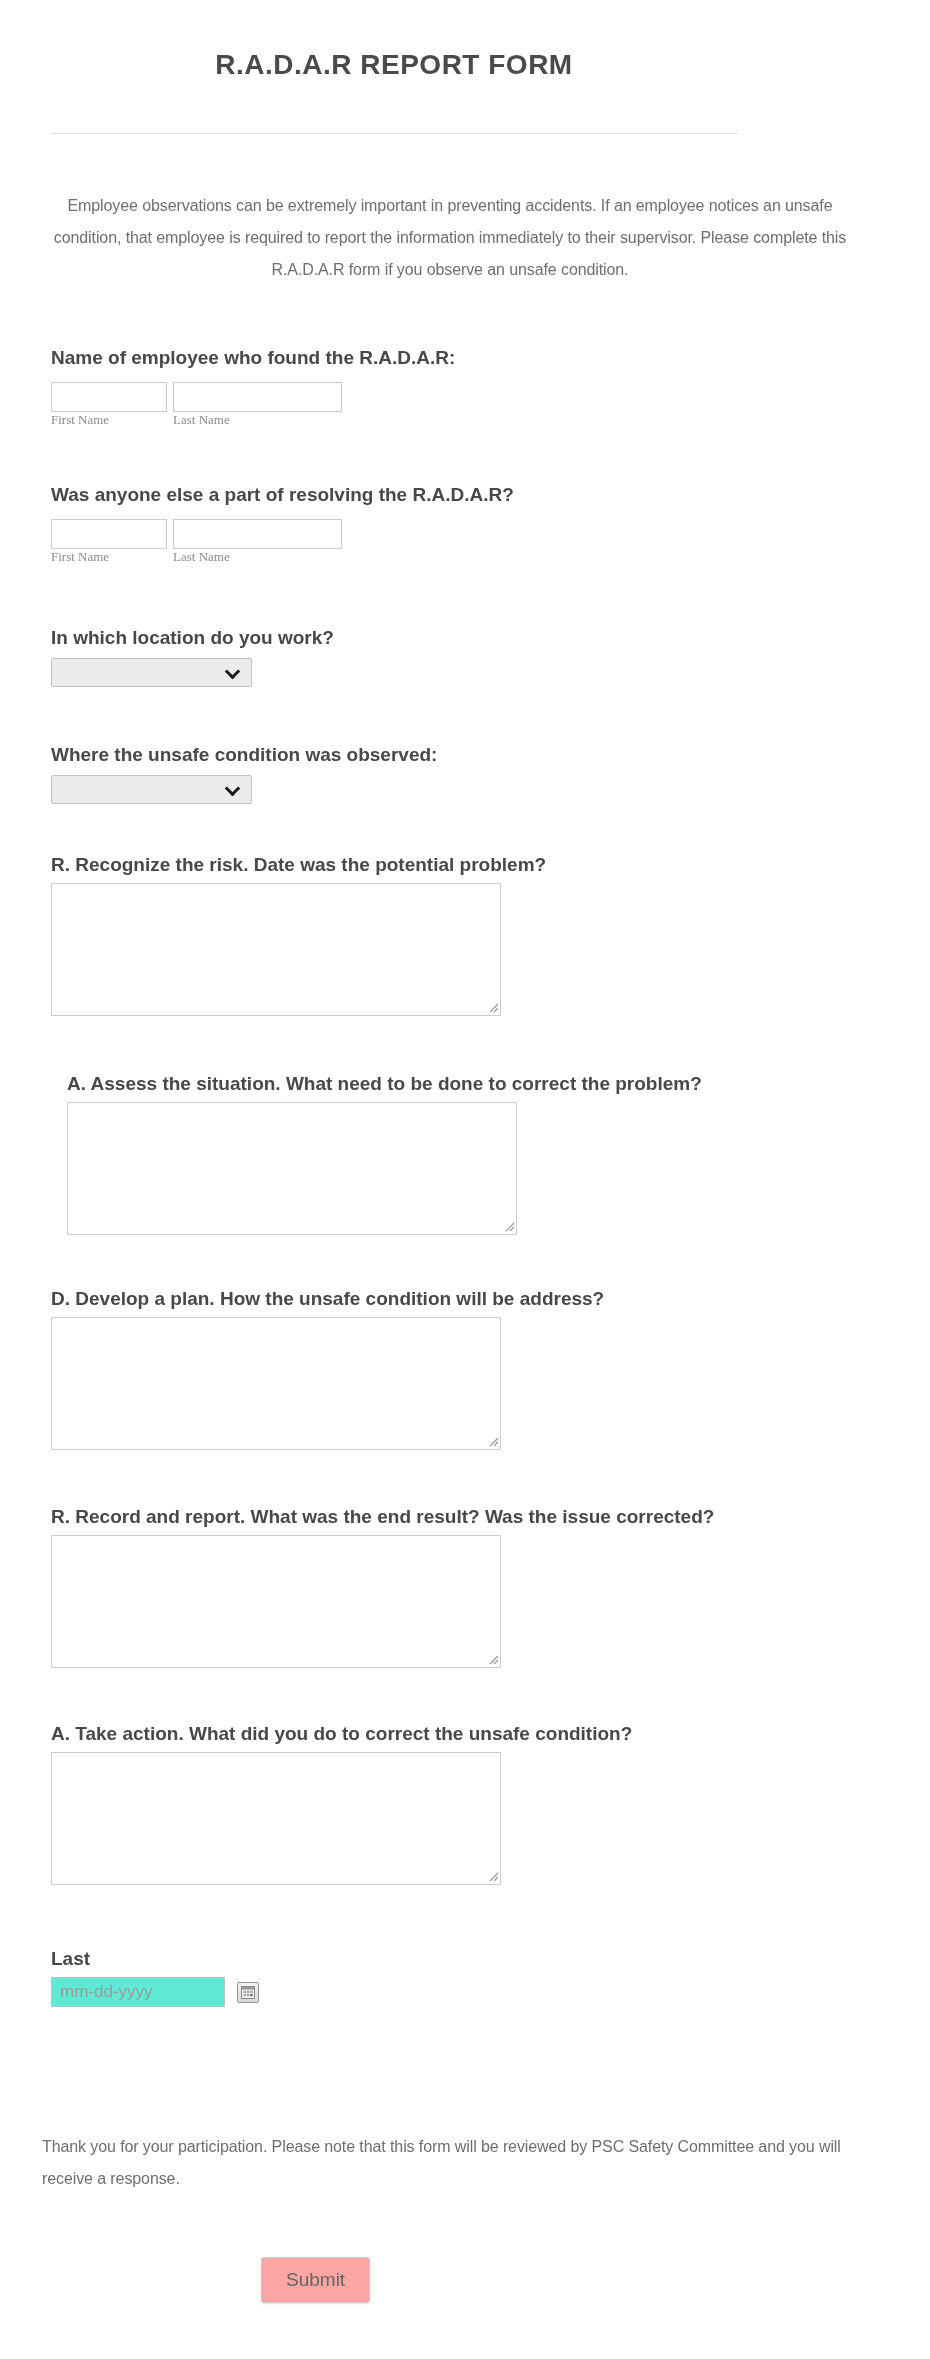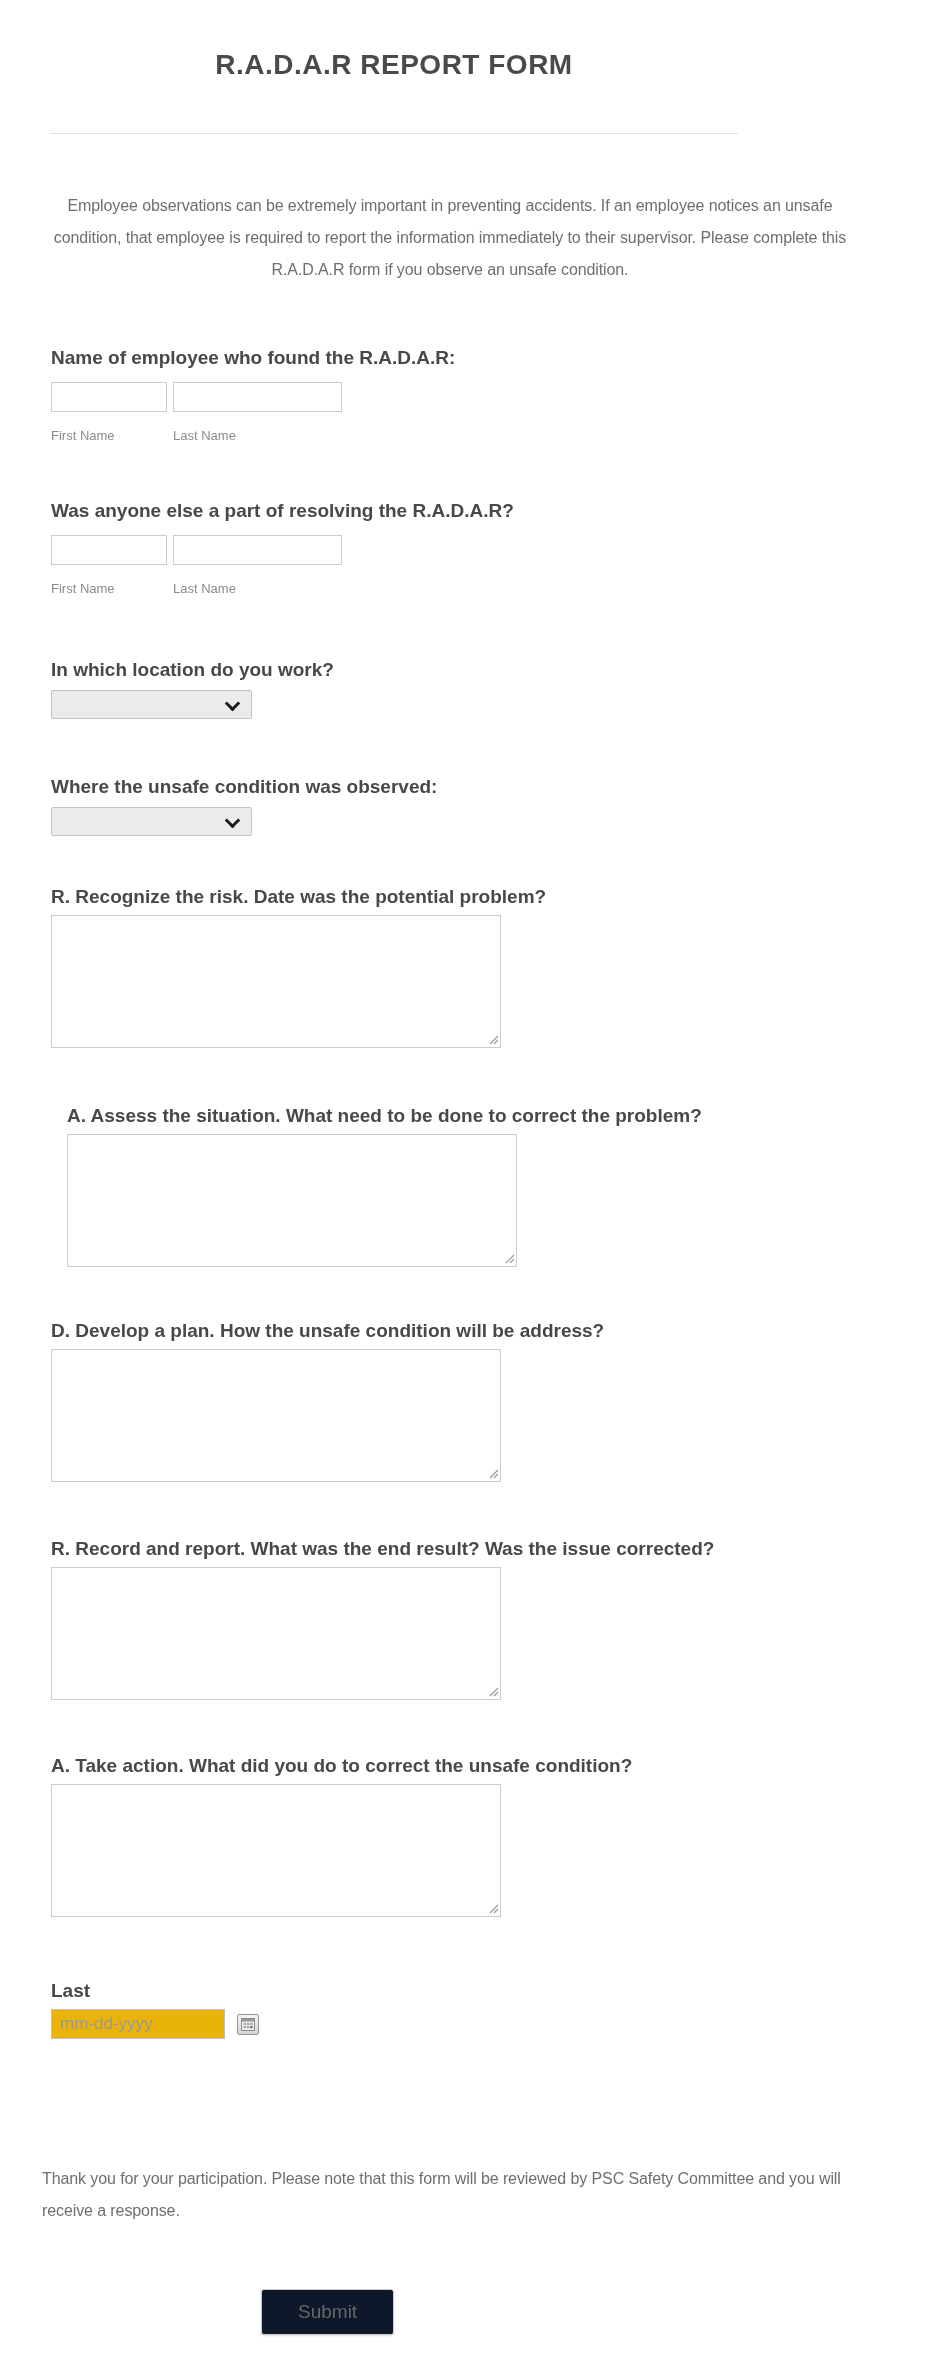--- a/index.html
+++ b/index.html
@@ -20,48 +20,48 @@
   .mt-q4{margin-top:58px;} .mt-q5{margin-top:51px;} .mt-q6{margin-top:58px;padding-left:16px;}
   .mt-q7{margin-top:54px;} .mt-q8{margin-top:56px;} .mt-q9{margin-top:57px;}
   .mt-date{margin-top:64px;}
 
   .name-row{margin-top:14px;font-size:0;}
   .name-col{display:inline-block;vertical-align:top;margin-right:6px;}
   input.text{box-sizing:border-box;height:30px;border:1px solid #cccccc;background:#fff;
              font:15px "Liberation Sans",sans-serif;color:#555;padding:2px 6px;outline:none;}
   input.text.first{width:116px;}
   input.text.last{width:169px;}
-  .sublabel{display:block;margin-top:16px;font-size:13px;color:#8b8b8b;line-height:15px;}
+  .sublabel{display:block;margin-top:0;font-size:13px;color:#8b8b8b;line-height:15px;font-family:Liberation Serif, serif;}
 
   .select-row{margin-top:10px;}
   .select-wrap{position:relative;display:inline-block;}
   select.dd{appearance:none;-webkit-appearance:none;-moz-appearance:none;box-sizing:border-box;
             width:201px;height:29px;border:1px solid #c2c2c2;border-radius:2px;background:#ebebeb;
             padding:0 30px 0 8px;font-size:14px;color:#333;outline:none;}
   .chevron{position:absolute;right:14px;top:8px;width:8px;height:8px;
            border-right:3px solid #1b1b1b;border-bottom:3px solid #1b1b1b;
            transform:rotate(45deg);pointer-events:none;}
 
   .ta-wrap{position:relative;margin-top:8px;width:450px;}
   textarea.ta{display:block;box-sizing:border-box;width:450px;height:133px;border:1px solid #cccccc;
               background:#fff;resize:none;font:15px "Liberation Sans",sans-serif;color:#555;
               padding:6px;outline:none;}
   .rh{position:absolute;right:2px;bottom:3px;}
 
   .date-row{margin-top:8px;display:flex;align-items:center;}
-  input.date{box-sizing:border-box;width:174px;height:30px;border:1px solid #c0c0c0;background:#eab308;
+  input.date{box-sizing:border-box;width:174px;height:30px;border:1px solid #c0c0c0;background:#5eead4;
              font:17px "Liberation Sans",sans-serif;color:#555;padding:2px 8px;outline:none;}
   input.date::placeholder{color:#9a9a9a;}
   .cal-btn{margin-left:12px;width:22px;height:21px;box-sizing:border-box;border:1px solid #979797;
            border-radius:2px;background:linear-gradient(#f4f4f4,#d6d6d6);padding:0;
            display:inline-flex;align-items:center;justify-content:center;cursor:pointer;}
 
   .submit-row{margin-top:62px;}
-  button.submit{margin-left:225px;box-sizing:border-box;min-width:103px;height:46px;padding:0 36px;
-                background:#0f172a;border:1px solid #cccccc;border-radius:3px;
+  button.submit{margin-left:225px;box-sizing:border-box;min-width:103px;height:46px;padding:0 24px;
+                background:#fca5a5;border:1px solid #cccccc;border-radius:3px;
                 font:19px "Liberation Sans",sans-serif;color:#666;box-shadow:0 1px 2px rgba(0,0,0,.12);
                 cursor:pointer;}
 </style>
 </head>
 <body>
 
 <div class="form">
 
   <h1 class="title">R.A.D.A.R REPORT FORM</h1>
   <hr class="divider">

